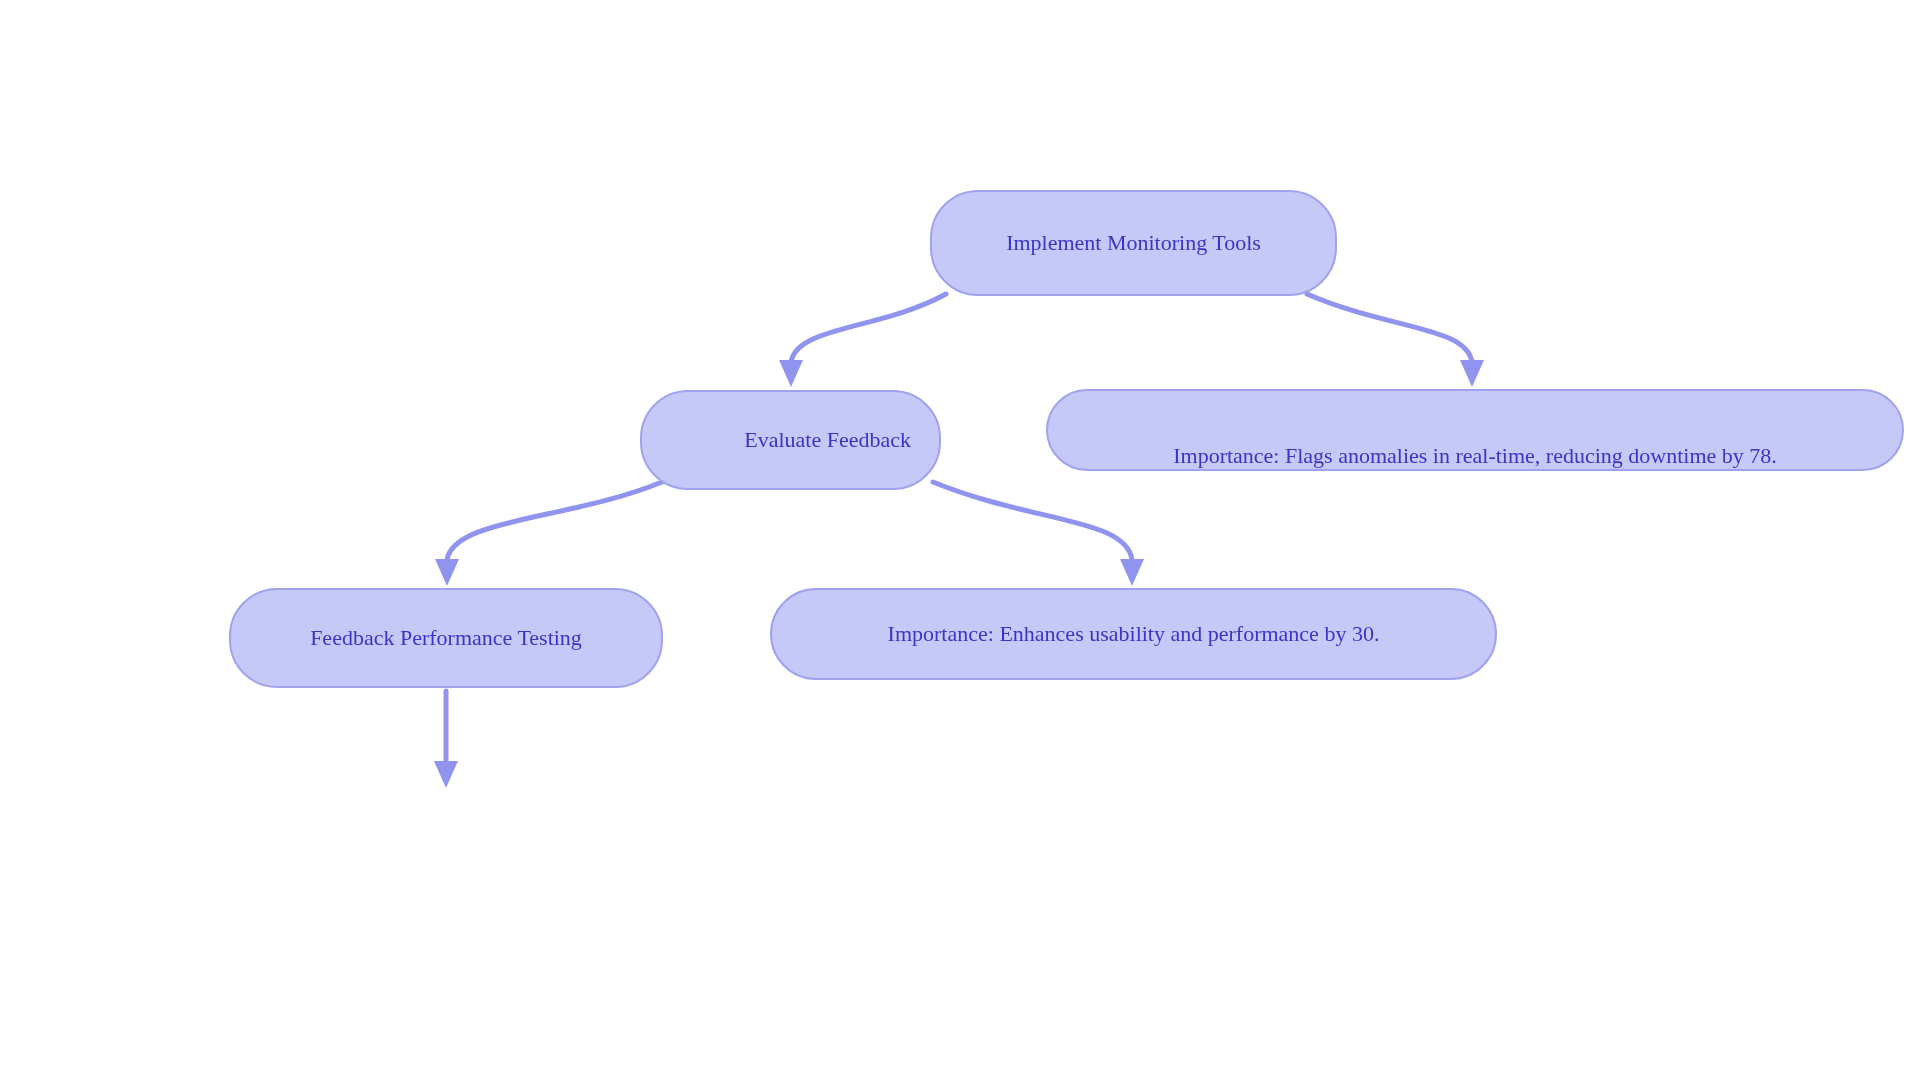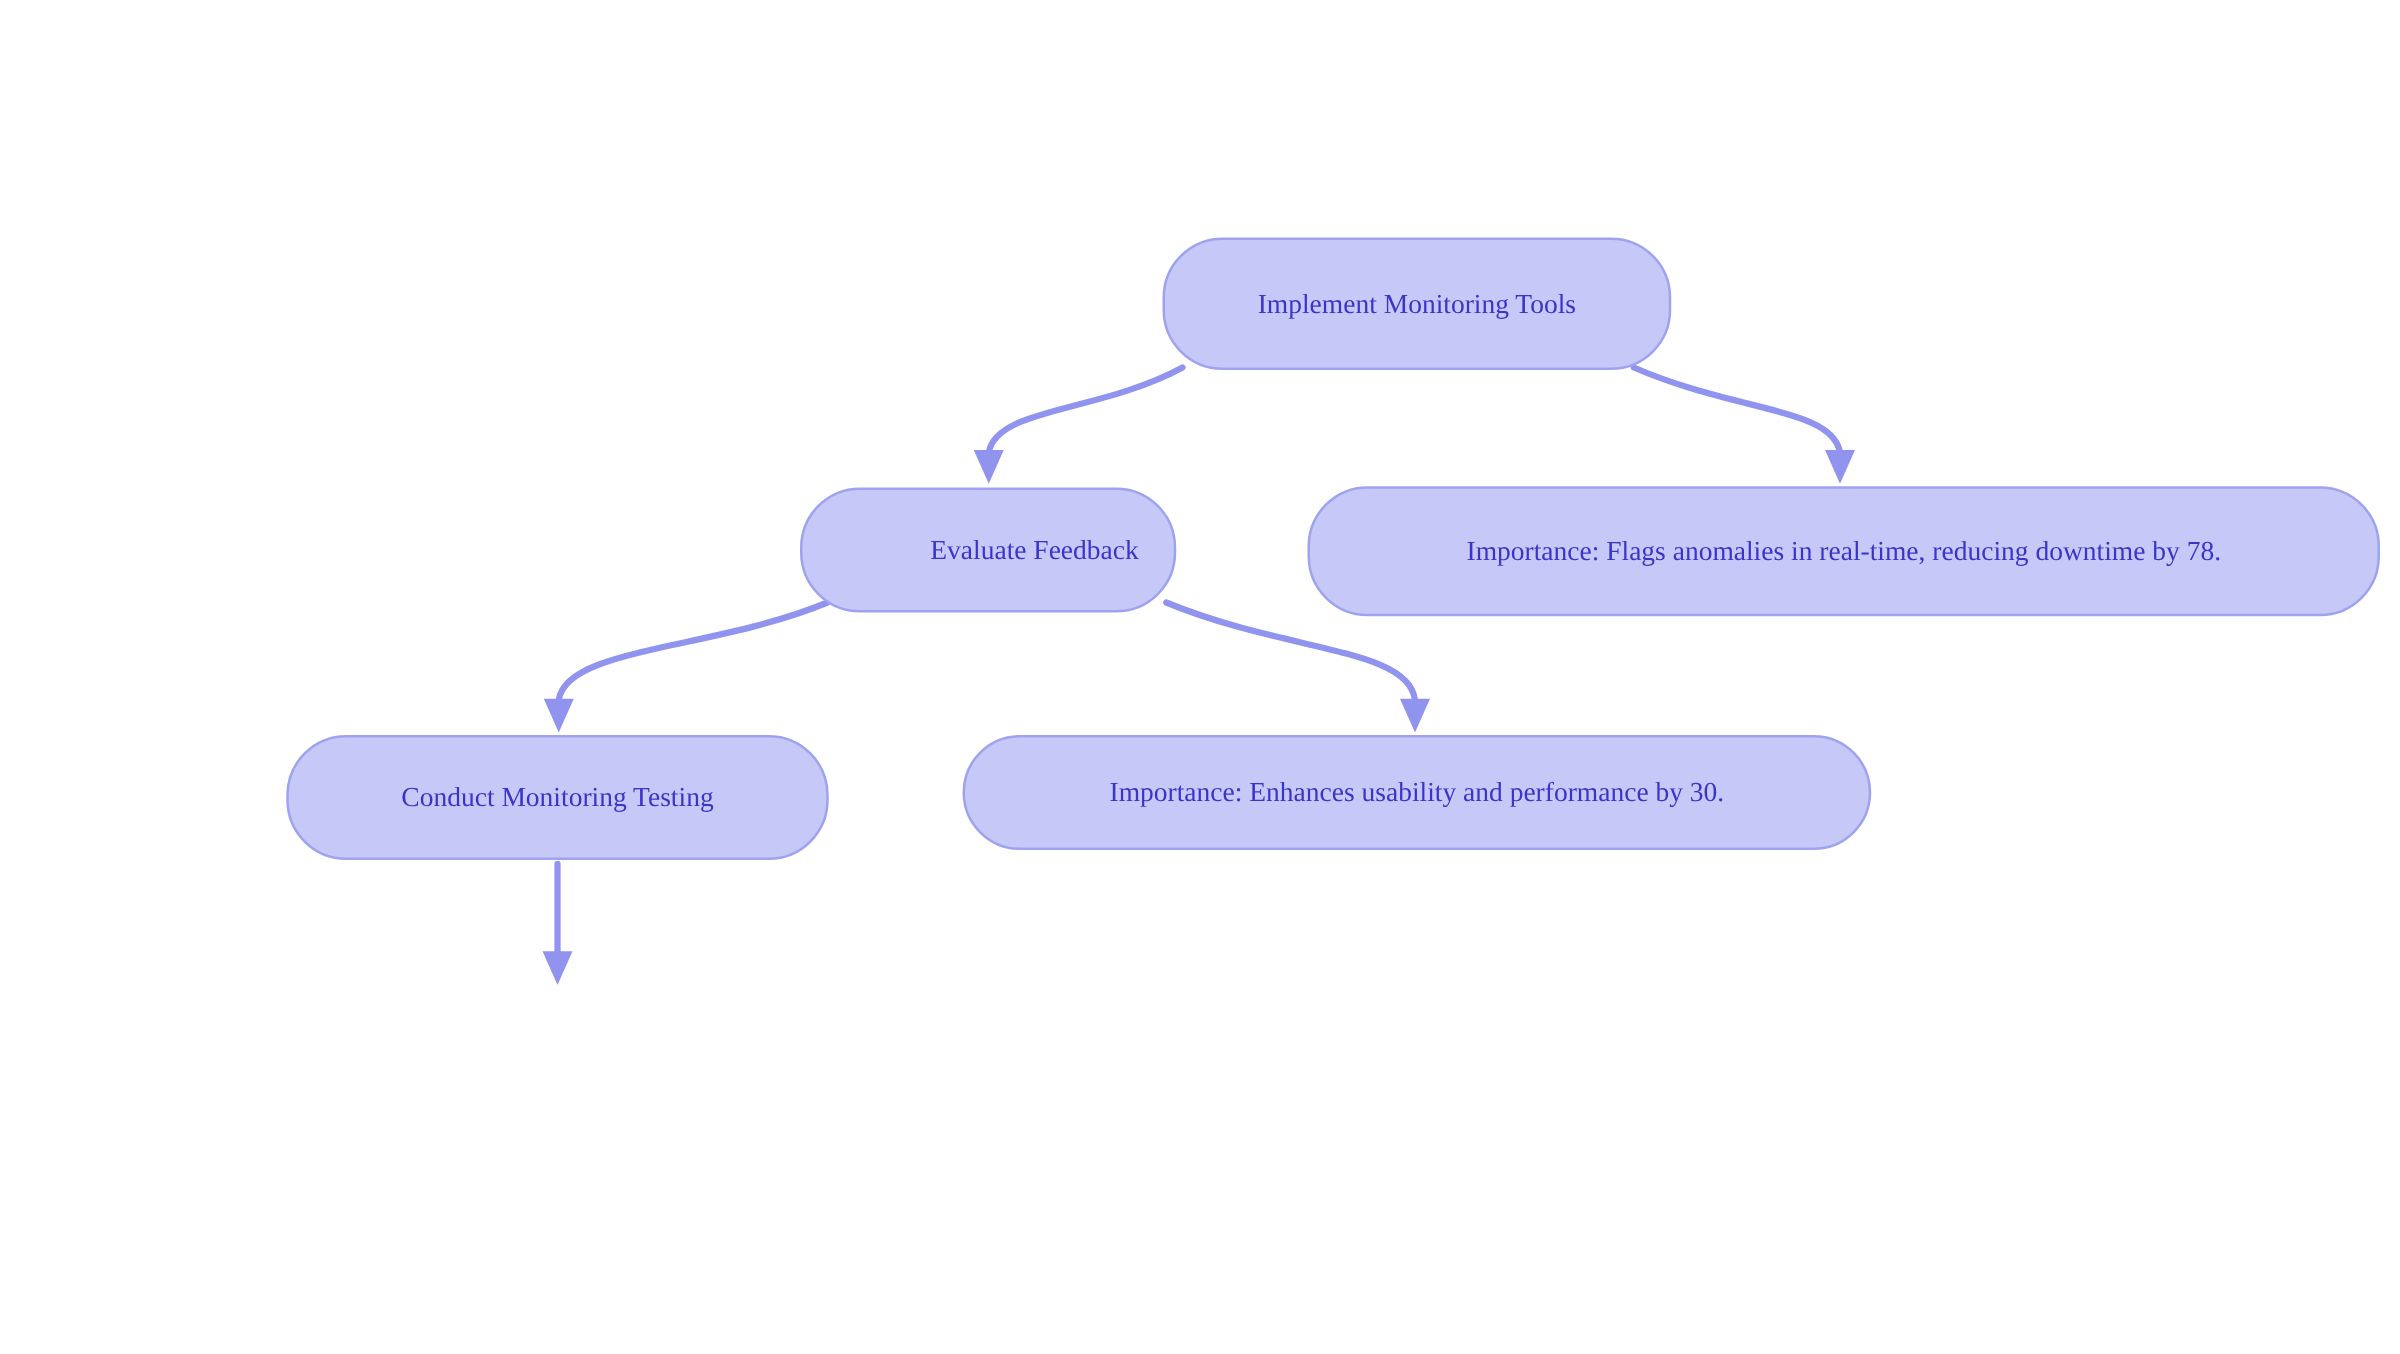--- a/index.html
+++ b/index.html
@@ -45,21 +45,21 @@
     border-radius: 48px;
     color: var(--color-node-text, #3a35c8);
     font-size: 22px;
     line-height: 1.25;
     padding: 0 28px;
     white-space: nowrap;
   }
   
   #node-0 { left: 930px;  top: 190px; width: 407px; height: 106px; }
   #node-1 { left: 640px;  top: 390px; width: 301px; height: 100px; justify-content: flex-end; }
-  #node-2 { left: 1046px; top: 389px; width: 858px; height: 104px; }
+  #node-2 { left: 1046px; top: 389px; width: 858px; height: 82px; align-items: flex-end; }
   #node-3 { left: 229px;  top: 588px; width: 434px; height: 100px; }
   #node-4 { left: 770px;  top: 588px; width: 727px; height: 92px; }
   #node-5 { left: 18px;   top: 790px; width: 857px; height: 98px;  }
 </style>
 </head>
 <body>
 
 <div class="canvas">
 
   <svg class="edges-layer" viewBox="0 0 1920 1083" xmlns="http://www.w3.org/2000/svg">
@@ -96,21 +96,21 @@
 
   <div id="node-1" class="node">
     <span>Evaluate Feedback</span>
   </div>
 
   <div id="node-2" class="node">
     <span>Importance: Flags anomalies in real-time, reducing downtime by 78.</span>
   </div>
 
   <div id="node-3" class="node">
-    <span>Conduct Monitoring Testing</span>
+    <span>Feedback Performance Testing</span>
   </div>
 
   <div id="node-4" class="node">
     <span>Importance: Enhances usability and performance by 30.</span>
   </div>
 
 
 </div>
 
 </body></html>

